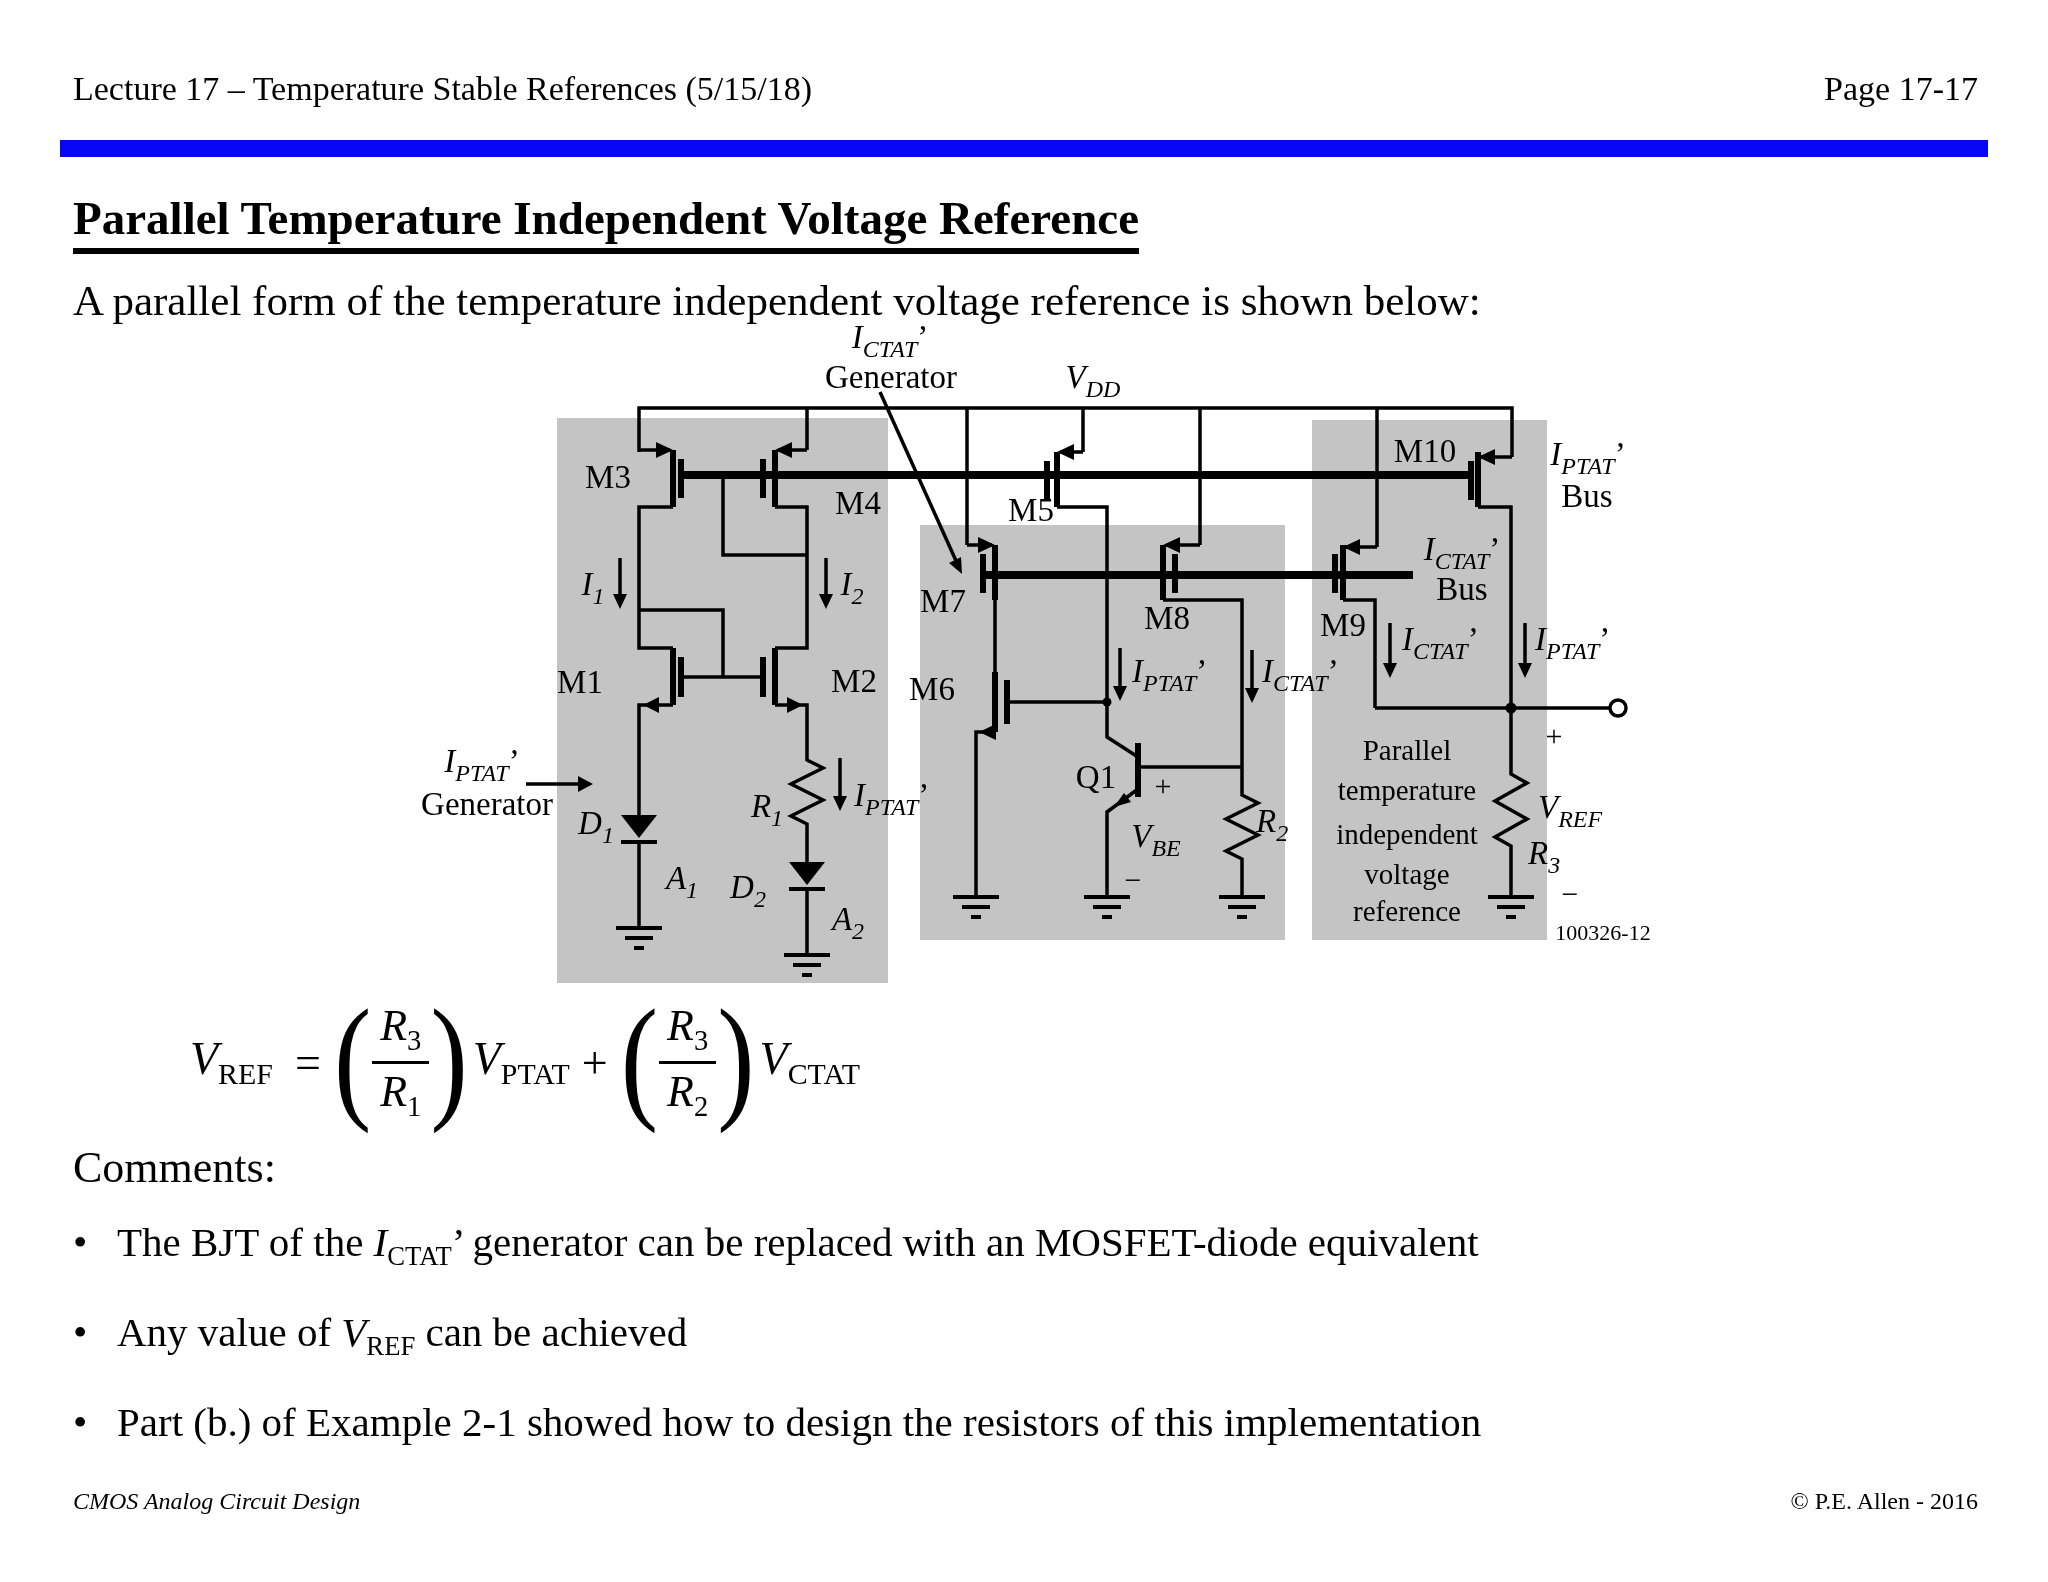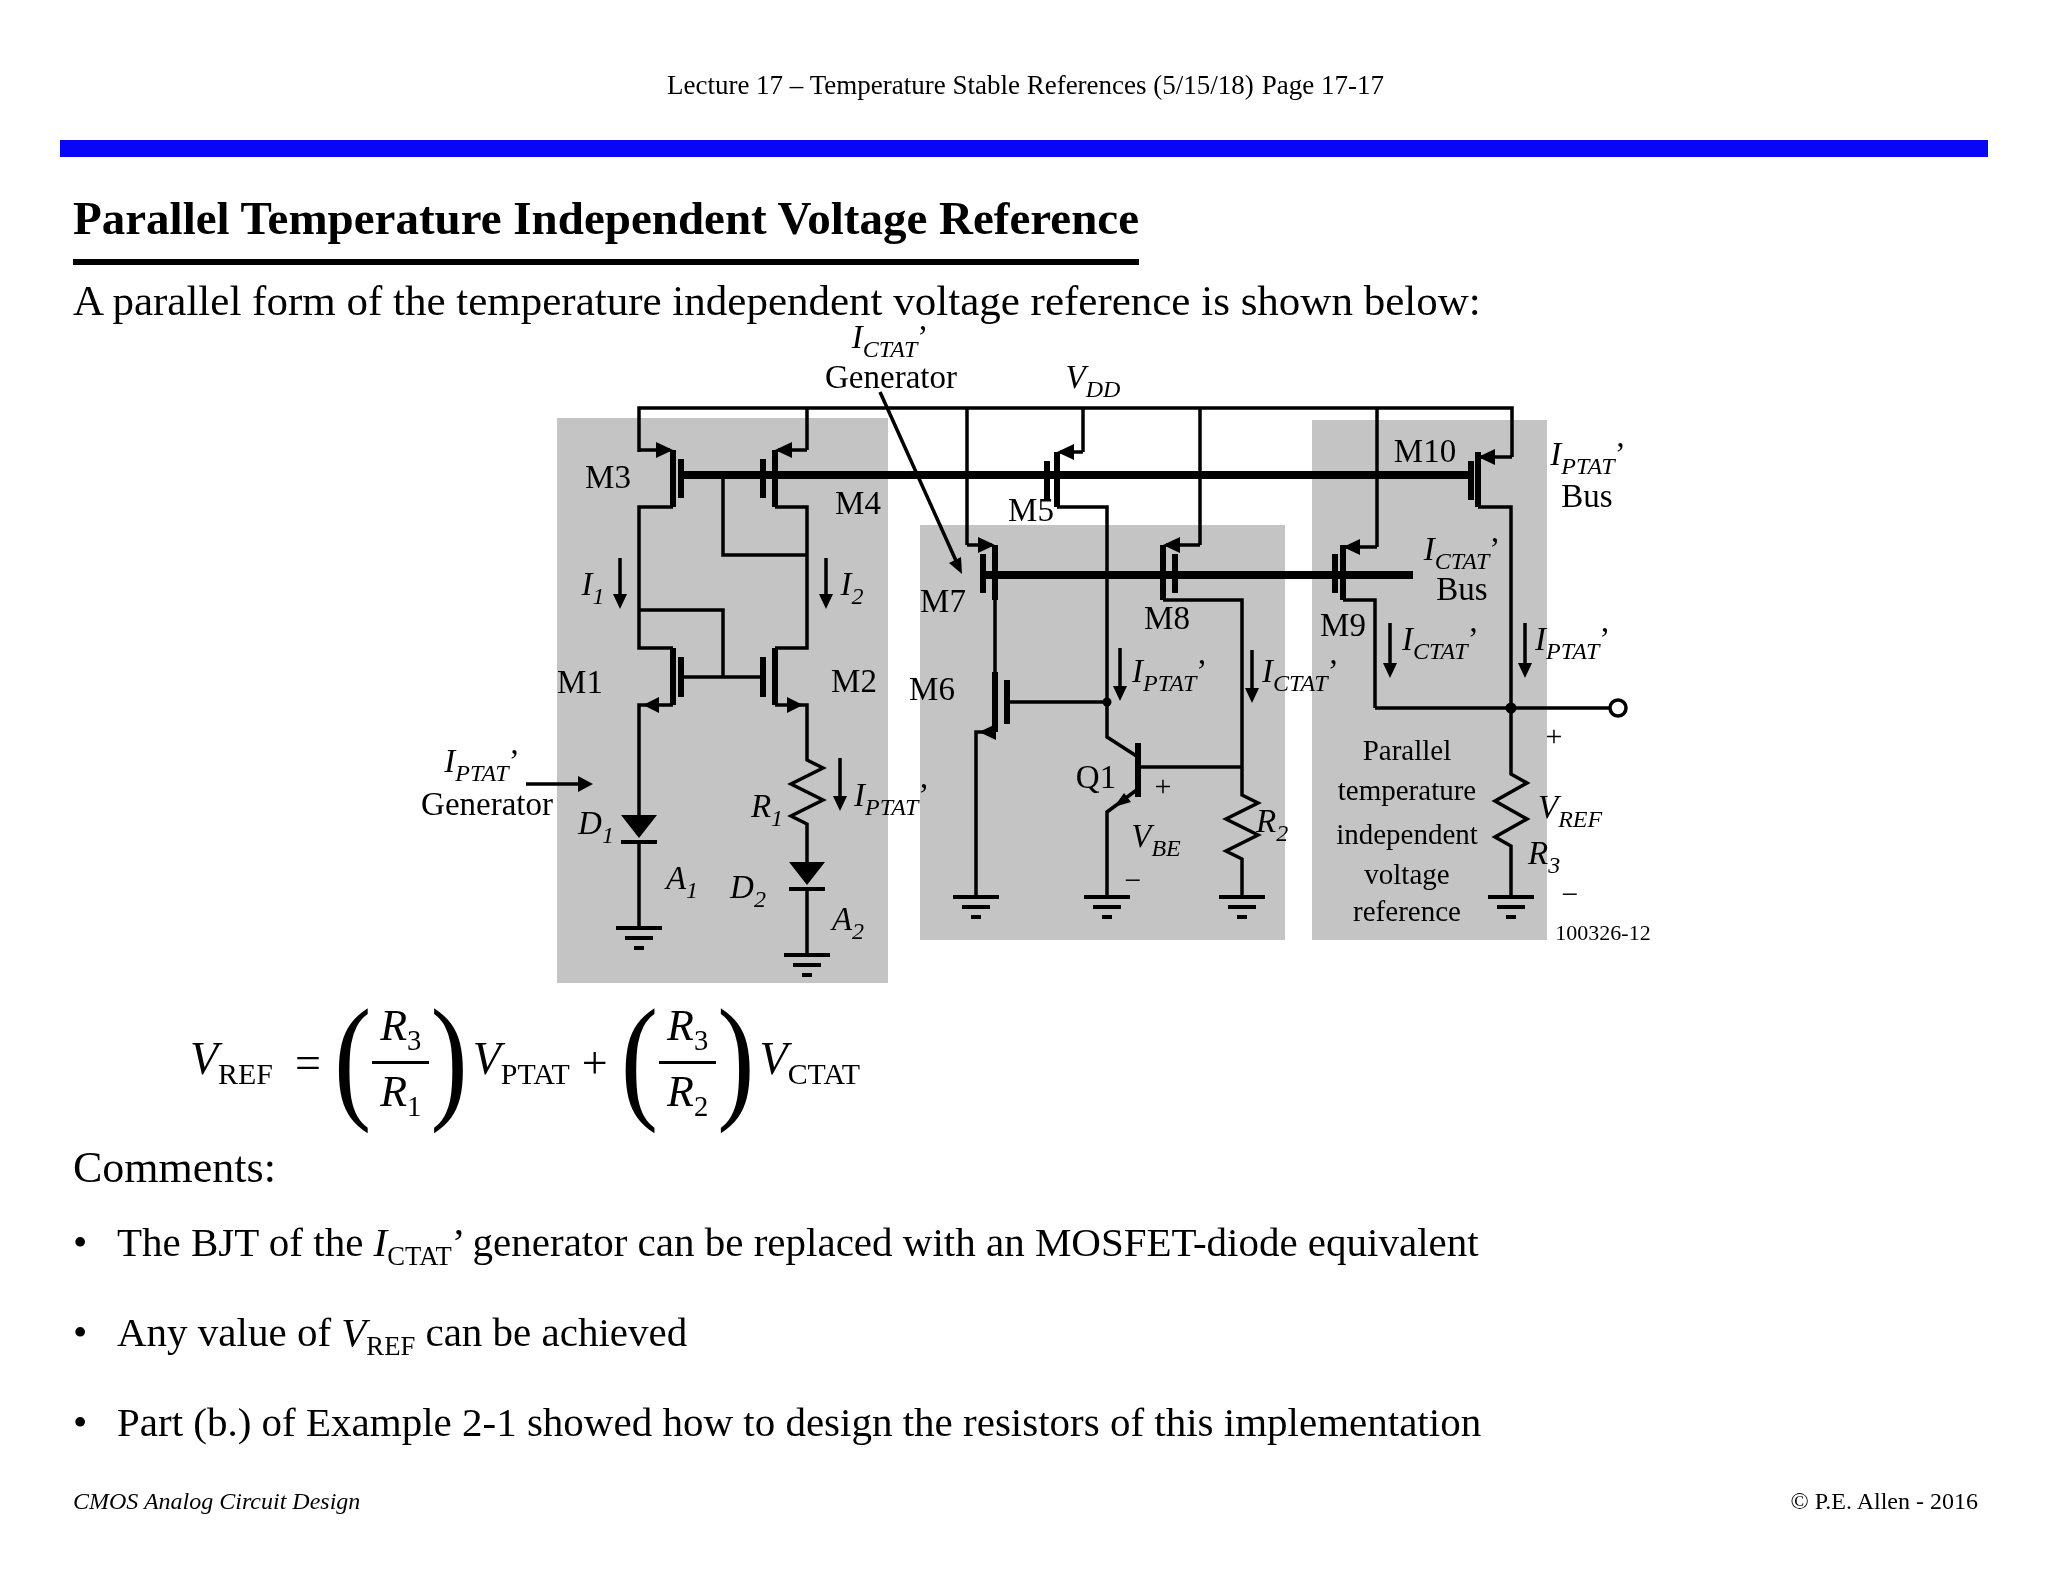--- a/index.html
+++ b/index.html
@@ -3,26 +3,26 @@
 <meta charset="utf-8">
 <style>
   html,body{margin:0;padding:0;}
   body{
     width:2048px;height:1582px;position:relative;overflow:hidden;
     background:#ffffff;color:#000;
     font-family:"Liberation Serif","DejaVu Serif",serif;
   }
   .abs{position:absolute;}
   
-  .header{left:73px;right:70px;top:70px;display:flex;justify-content:center;
-          font-size:27px;gap:8px;}
+  .header{left:73px;right:70px;top:70px;display:flex;justify-content:space-between;
+          font-size:34px;gap:8px;}
   .bluebar{left:60px;right:60px;top:140px;height:17px;}
   
   .title{left:73px;top:194px;font-size:47px;font-weight:bold;
-         border-bottom:6px solid #000;padding-bottom:16px;line-height:1.05;}
+         border-bottom:6px solid #000;padding-bottom:5px;line-height:1.05;}
   .intro{left:73px;top:276px;font-size:43px;}
   
   .fig{left:395px;top:240px;width:1335px;height:760px;text-align:center;}
   svg text{font-family:"Liberation Serif","DejaVu Serif",serif;font-size:33px;fill:#000;}
   svg text.mid{text-anchor:middle;}
   svg .svgit{font-style:italic;}
   svg .svgsub{font-style:italic;font-size:24px;}
   svg text.small{font-size:29px;}
   svg text.tiny{font-size:22px;}
   svg text.plus{font-size:30px;}

